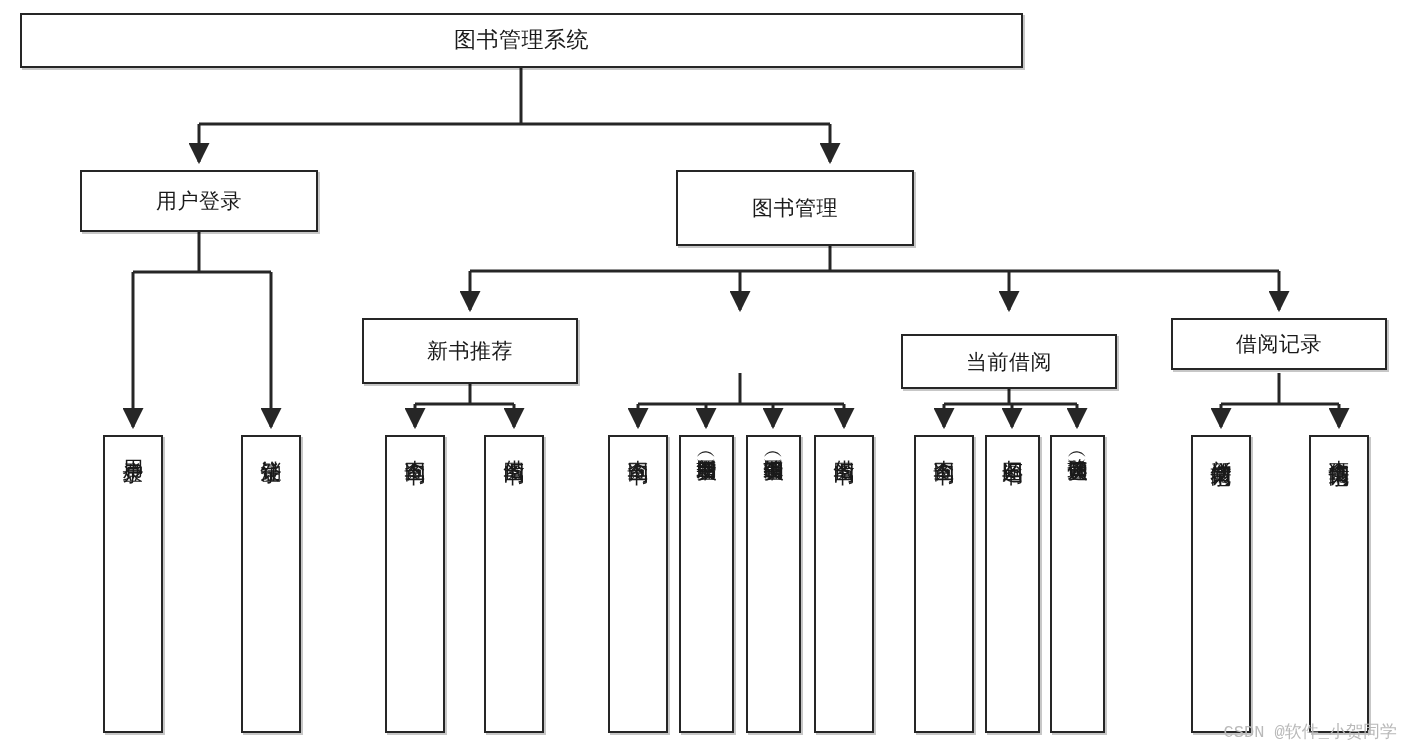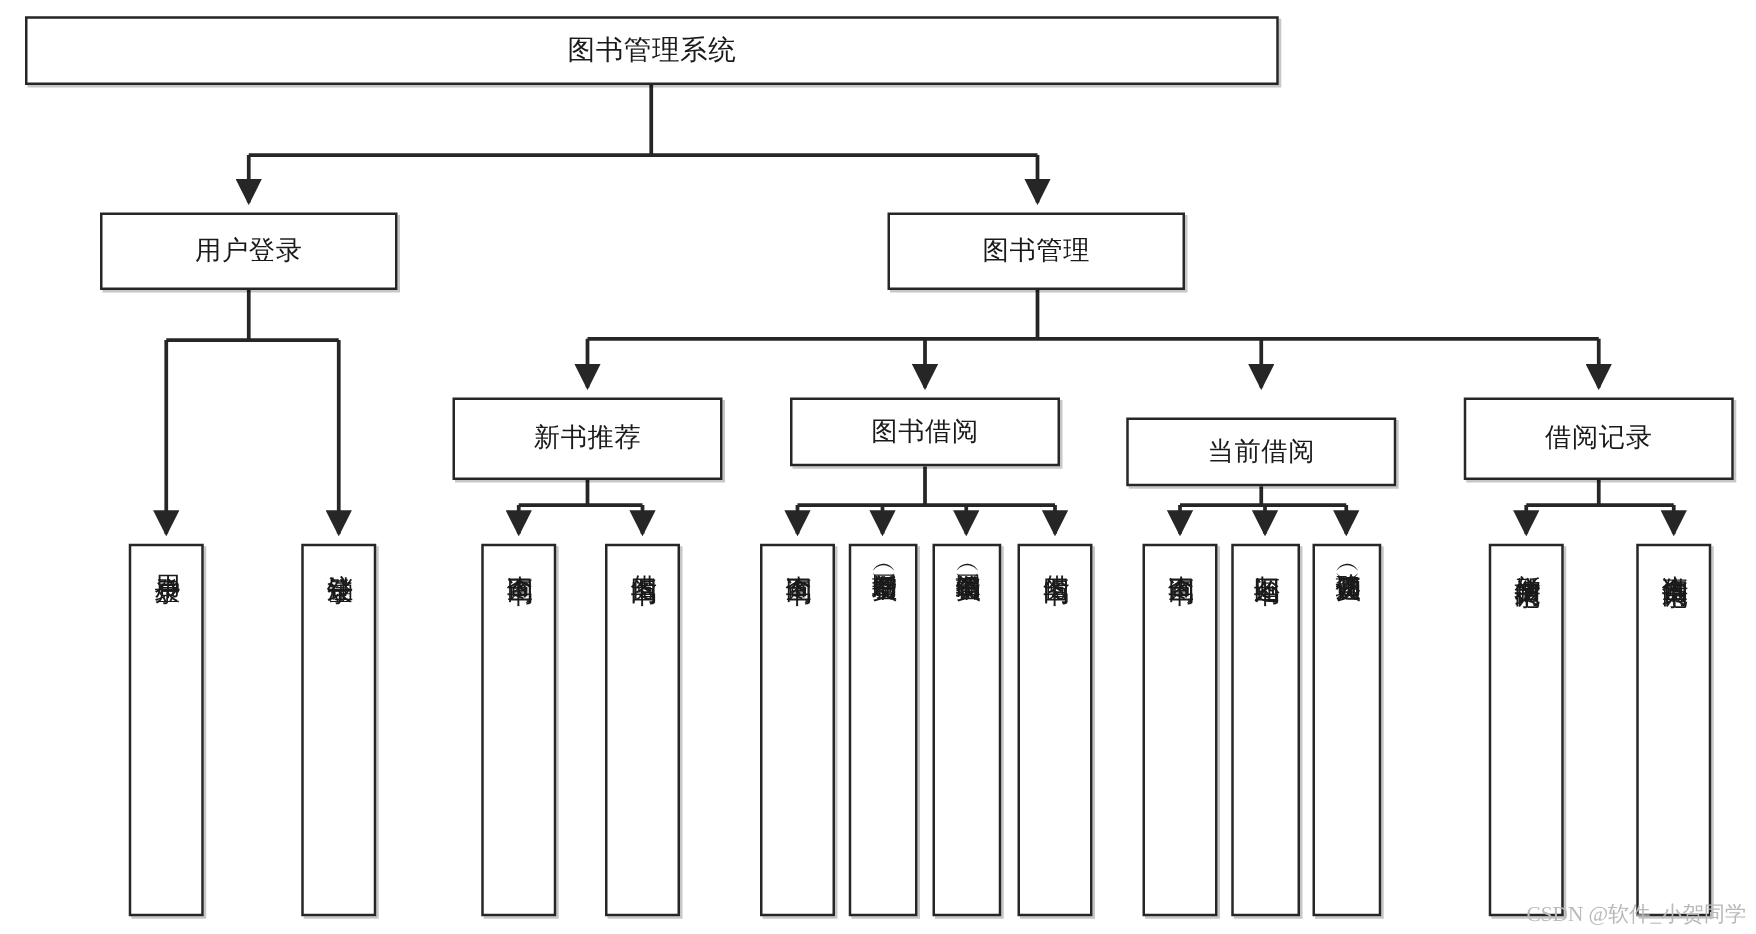--- a/index.html
+++ b/index.html
@@ -70,21 +70,21 @@
   }
 
   .watermark {
     position: absolute;
     right: 8px;
     bottom: 4px;
     font-size: 17px;
     color: #b9b9b9;
     white-space: nowrap;
     z-index: 5;
-    font-family: Liberation Serif, serif;
+    font-family: Liberation Mono, monospace;
   }
 </style>
 </head>
 <body>
 
 <div id="canvas">
 
   <svg id="edges" viewBox="0 0 1405 747" xmlns="http://www.w3.org/2000/svg">
     <defs>
       <marker id="arrow" viewBox="0 0 10 10" refX="9" refY="5" markerWidth="7" markerHeight="7" orient="auto-start-reverse">
@@ -138,34 +138,31 @@
     </g>
   </svg>
 
   <div class="node horiz root" style="left:20px; top:13px; width:1003px; height:55px;">
     <span class="label">图书管理系统</span>
   </div>
 
   <div class="node horiz" style="left:80px; top:170px; width:238px; height:62px;">
     <span class="label">用户登录</span>
   </div>
-  <div class="node horiz" style="left:710px; top:170px; width:238px; height:62px;">
+  <div class="node horiz" style="left:676px; top:170px; width:238px; height:76px;">
     <span class="label">图书管理</span>
   </div>
 
   <div class="node horiz" style="left:362px; top:318px; width:216px; height:66px;">
     <span class="label">新书推荐</span>
   </div>
-  <div class="node horiz" style="left:632px; top:318px; width:216px; height:55px;">
-    <span class="label">图书借阅</span>
-  </div>
   <div class="node horiz" style="left:901px; top:318px; width:216px; height:55px;margin-top:16px;">
     <span class="label">当前借阅</span>
   </div>
-  <div class="node horiz" style="left:1171px; top:318px; width:216px; height:66px;">
+  <div class="node horiz" style="left:1171px; top:318px; width:216px; height:52px;">
     <span class="label">借阅记录</span>
   </div>
 
   <div class="node leaf" style="left:103px; top:435px; width:60px; height:298px;">
     <span class="label">用户登录</span>
   </div>
   <div class="node leaf" style="left:241px; top:435px; width:60px; height:298px;">
     <span class="label">注销登录</span>
   </div>
   <div class="node leaf" style="left:385px; top:435px; width:60px; height:298px;">

